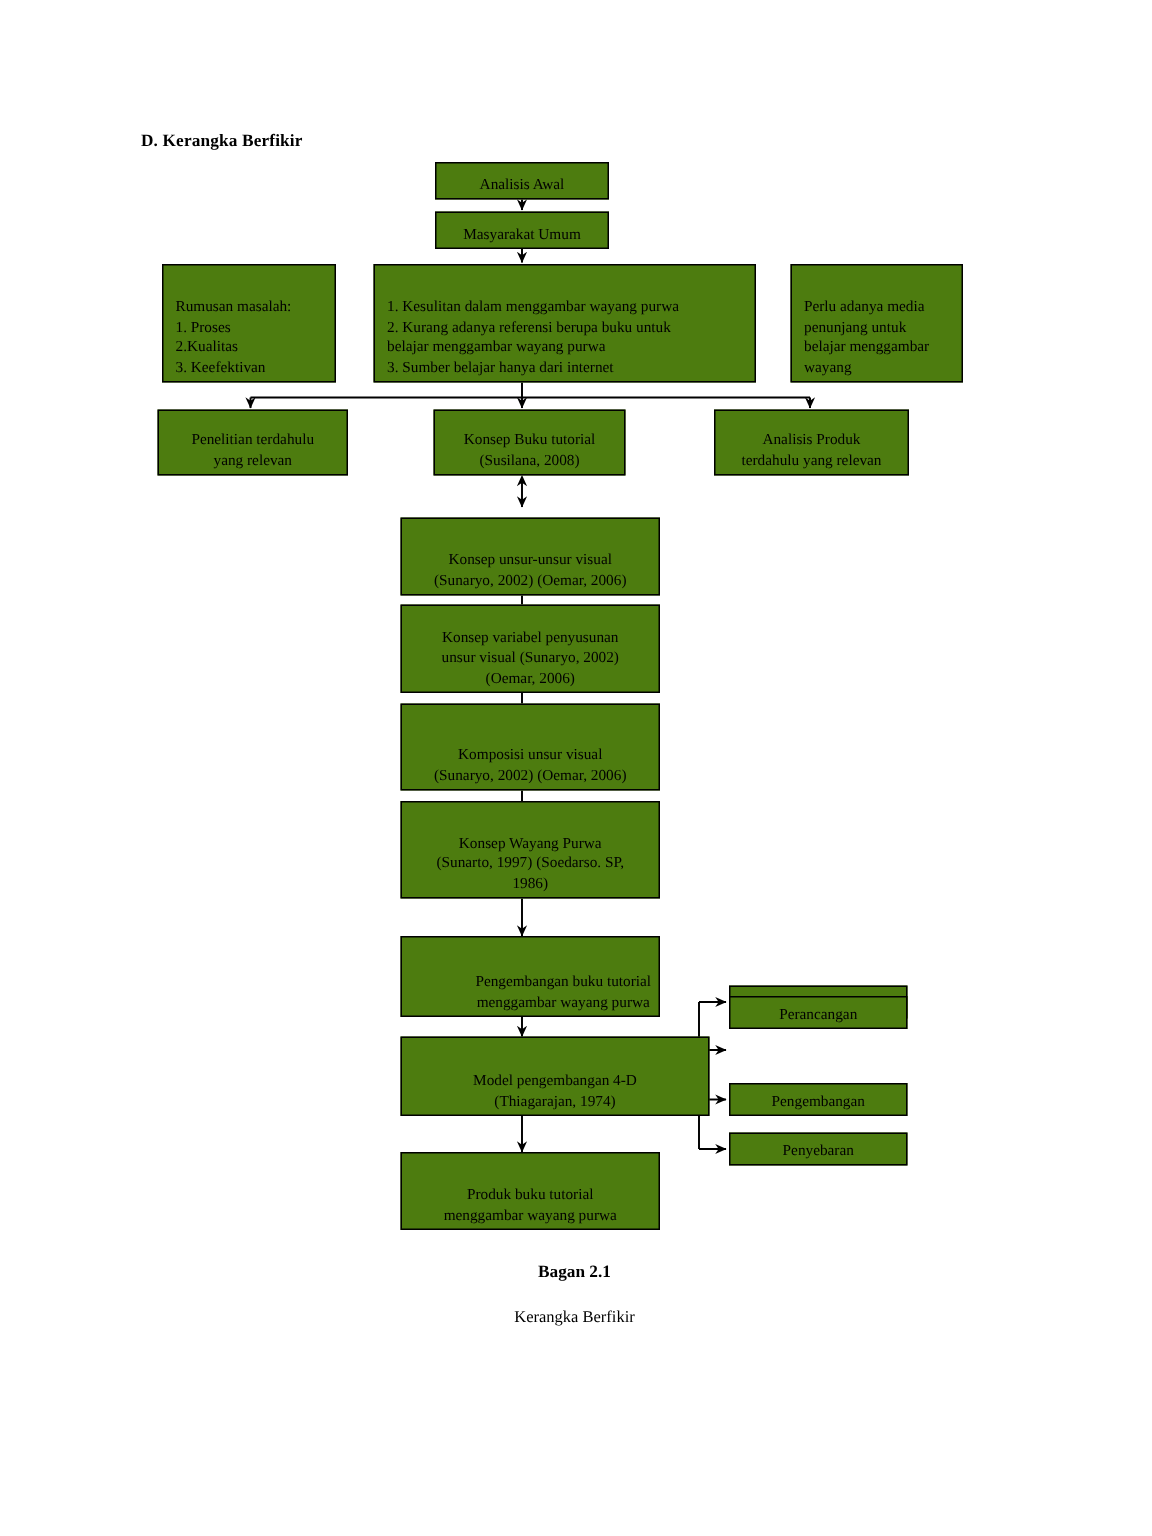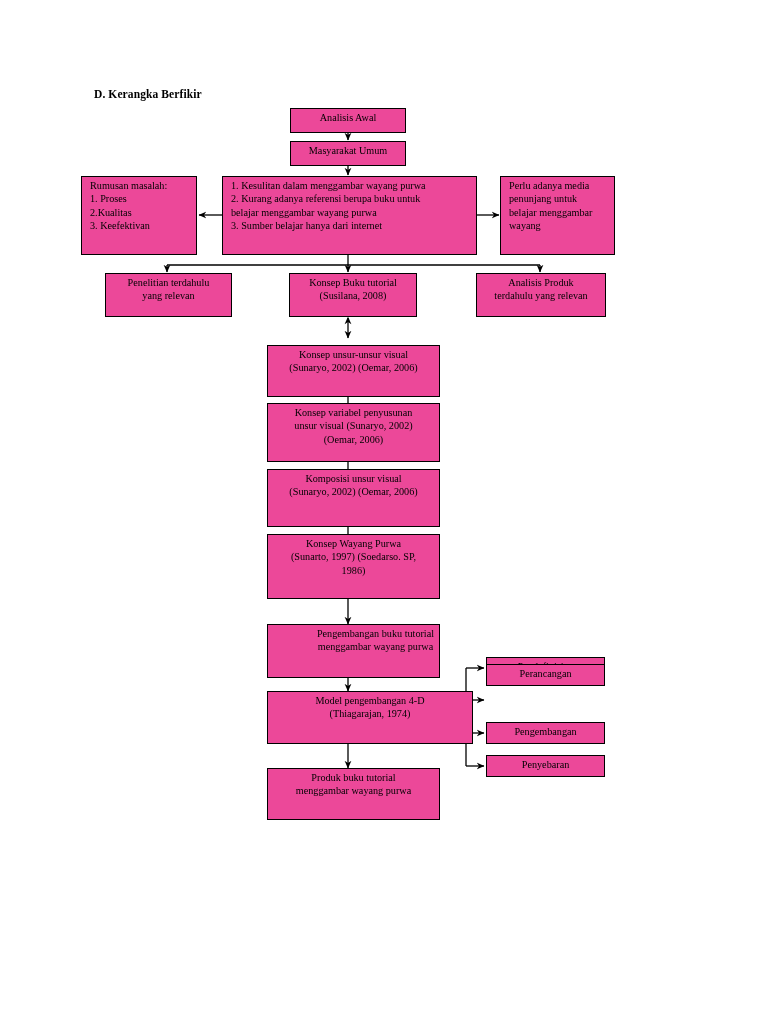--- a/index.html
+++ b/index.html
@@ -32,33 +32,34 @@
     position: absolute;
     font-weight: bold;
     font-size: 11.5px;
     letter-spacing: .1px;
     white-space: nowrap;
   }
   .node {
     position: absolute;
     box-sizing: border-box;
     border: 1.3px solid #000000;
-    background: #ec4899;
+    background: #4d7c0f;
     display: flex;
-    align-items: flex-start;
+    align-items: flex-end;
     justify-content: center;
     text-align: center;
     font-size: 10.2px;
     line-height: 1.32;
     padding: 2px 4px;
   }
   .node.left-align {
     justify-content: flex-start;
     text-align: left;
     padding-left: 8px;
+    margin-left: 27px;
   }
   .node .txt {
     display: block;
     white-space: pre-line;
   }
   .caption {
     position: absolute;
     text-align: center;
     font-size: 11px;
     line-height: 1.35;
@@ -211,14 +212,18 @@
   </div>
 
   <div class="node" style="left:486px; top:722px; width:119px; height:22px;">
     <span class="txt">Pengembangan</span>
   </div>
 
   <div class="node" style="left:486px; top:755px; width:119px; height:22px;">
     <span class="txt">Penyebaran</span>
   </div>
 
+  <div class="caption" style="left:267px; top:826px; width:232px;">
+    <span class="cap-strong">Bagan 2.1</span>
+    <span>Kerangka Berfikir</span>
+  </div>
 
 </div>
 
 </body></html>

